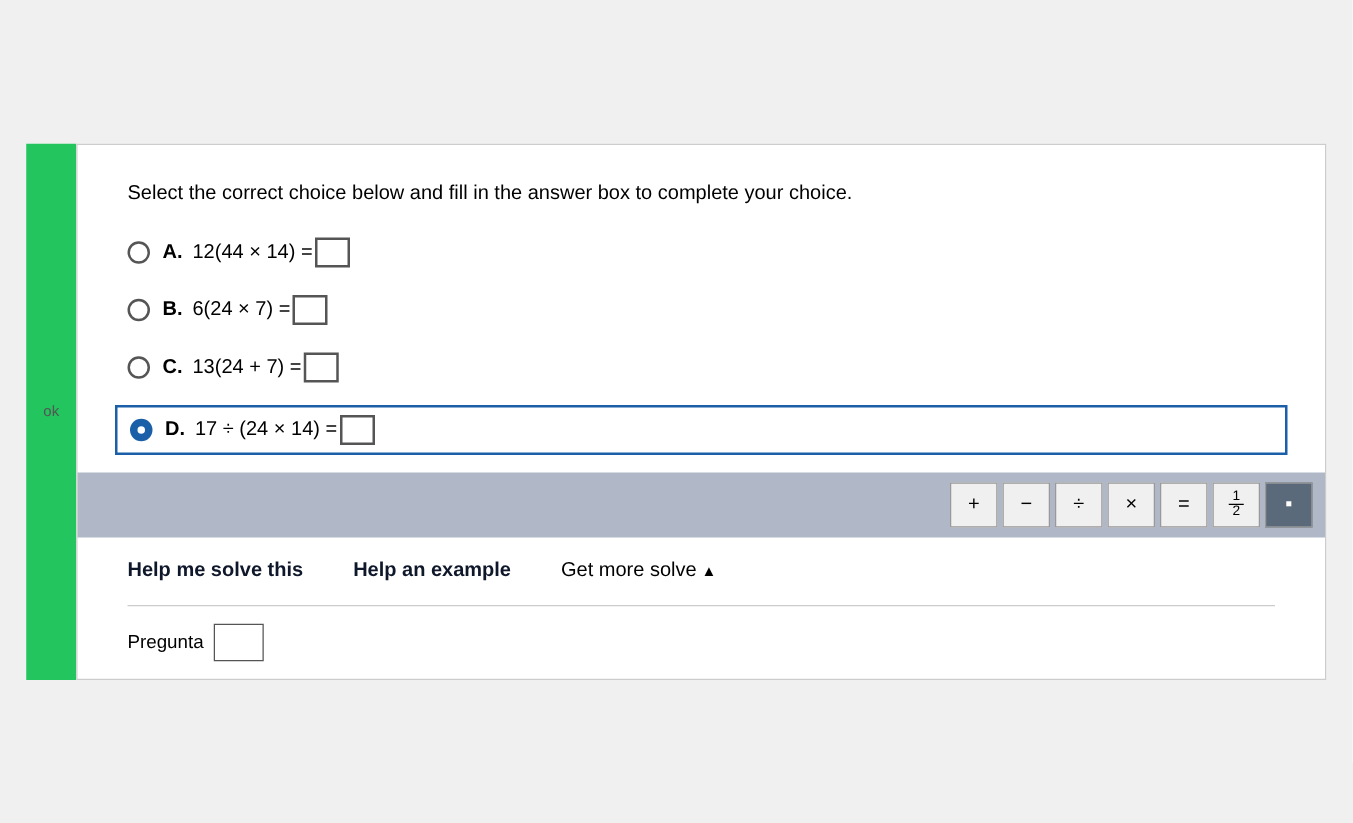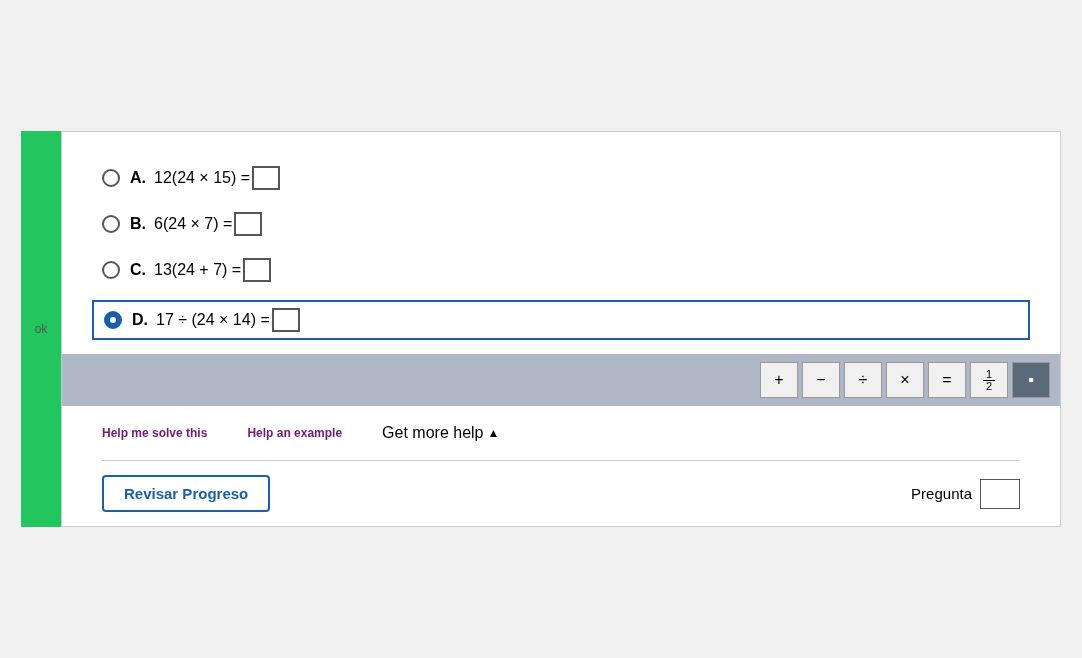--- a/index.html
+++ b/index.html
@@ -110,23 +110,23 @@
       background: #5a6a7a;
       color: white;
     }
     .help-row {
       display: flex;
       align-items: center;
       padding: 18px 0 18px 0;
       gap: 40px;
     }
     .help-link {
-      font-size: 12px;
+      font-size: 16px;
       font-weight: bold;
-      color: #701a75;
+      color: #0f172a;
       cursor: pointer;
       text-decoration: none;
     }
     .get-more-help {
       font-size: 16px;
       color: #000;
       cursor: pointer;
       display: flex;
       align-items: center;
       gap: 4px;
@@ -181,27 +181,28 @@
     }
   </style>
 </head>
 <body>
 
 <div class="page-wrapper">
   <div class="left-sidebar">
     <span>ok</span>
   </div>
   <div class="main-container">
+    <p class="instruction">Select the correct choice below and fill in the answer box to complete your choice.</p>
 
     <div class="choices-area">
 
       <div class="choice-row">
         <div class="radio-circle"></div>
         <span class="choice-label">A.</span>
-        <span class="choice-text">12(24 × 15) =</span>
+        <span class="choice-text">12(44 × 14) =</span>
         <div class="answer-box"></div>
       </div>
 
       <div class="choice-row">
         <div class="radio-circle"></div>
         <span class="choice-label">B.</span>
         <span class="choice-text">6(24 × 7) =</span>
         <div class="answer-box"></div>
       </div>
 
@@ -234,26 +235,25 @@
           <span>2</span>
         </span>
       </button>
       <button class="toolbar-btn dark">▪</button>
     </div>
 
     <div class="help-row">
       <a class="help-link">Help me solve this</a>
       <a class="help-link">Help an example</a>
       <span class="get-more-help">
-        <span>Get more help</span>
+        <span>Get more solve</span>
         <span class="arrow">▲</span>
       </span>
     </div>
 
     <div class="bottom-row">
-      <button class="revisar-btn">Revisar Progreso</button>
       <div class="pregunta-area">
         <span class="pregunta-label">Pregunta</span>
         <div class="pregunta-box"></div>
       </div>
     </div>
   </div>
 </div>
 
 </body></html>

